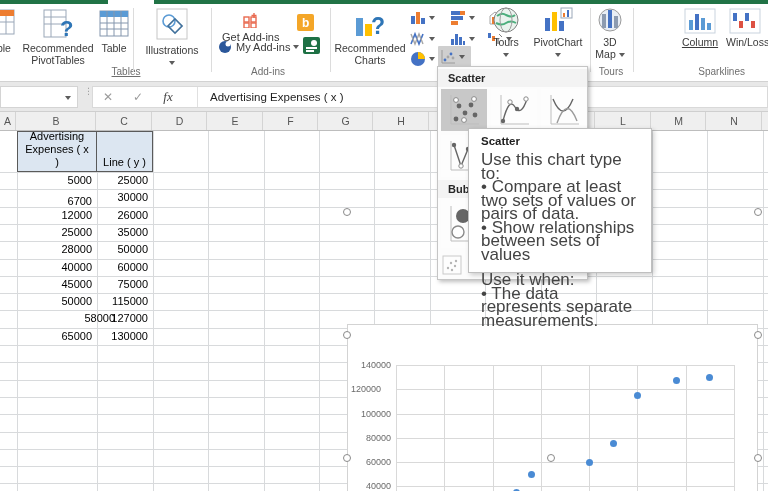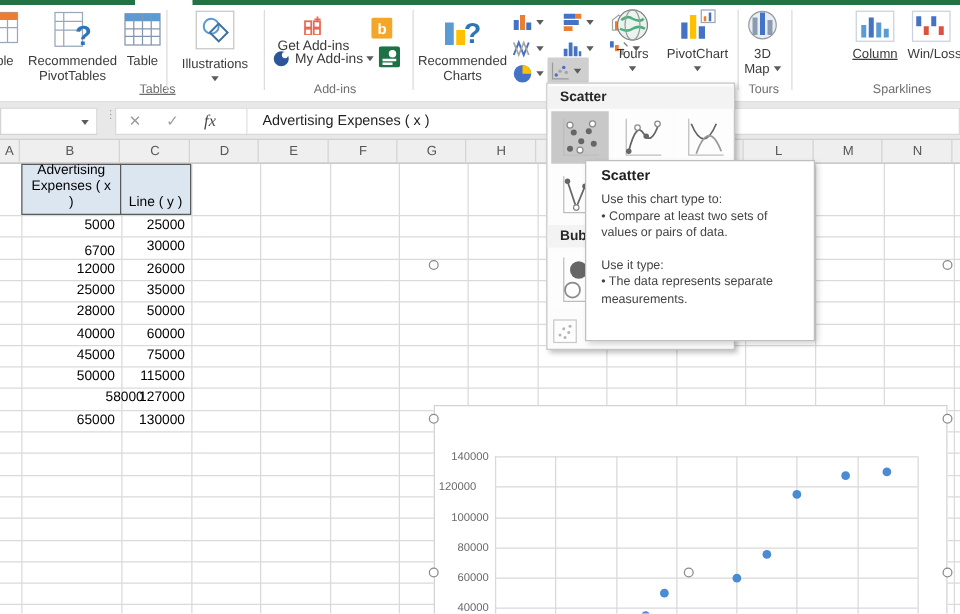--- a/index.html
+++ b/index.html
@@ -52,21 +52,21 @@
 
   
   #menu { left:437px; top:66px; width:151px; height:214px; background:#fcfcfc; border:1px solid #c5c5c5; box-shadow:2px 2px 4px rgba(0,0,0,0.25); z-index:5; }
   .menu-hdr { position:absolute; left:0; width:149px; height:18px; background:#f3f3f3; font-weight:bold; color:#262626; font-size:11px; padding:3px 0 0 10px; }
   .tile { position:absolute; width:46px; height:42px; background:#fdfdfd; display:flex; align-items:center; justify-content:center; }
   .tile.sel { background:#c8c8c8; }
 
   
   #tooltip { left:468px; top:128px; width:184px; height:145px; background:#fff; border:1px solid #bfbfbf; box-shadow:2px 2px 5px rgba(0,0,0,0.2); z-index:6; padding:6px 8px 0 12px; }
   #tooltip .tt-title { font-weight:bold; color:#1f1f1f; font-size:11.5px; margin-bottom:6px; }
-  #tooltip p { color:#444; font-size:10px; line-height:13.5px; }
+  #tooltip p { color:#444; font-size:17px; line-height:13.5px; }
   #tooltip p.gap { height:12px; }
 </style>
 </head>
 <body>
 
 <div id="screen">
 
   <div id="tabstrip" class="abs">
     <div id="tab-notch" class="abs"></div>
   </div>
@@ -489,19 +489,20 @@
           <circle cx="10" cy="15" r="1.2" fill="#b5b5b5"></circle>
         </svg>
     </div>
   </div>
 
   <div id="tooltip" class="abs">
     <div class="tt-title">Scatter</div>
     <div id="tooltip-body">
         <p>Use this chart type to:</p>
         <p>• Compare at least two sets of values or pairs of data.</p>
+        <p>• Show relationships between sets of values</p>
         <p class="gap"></p>
-        <p>Use it type:</p>
+        <p>Use it when:</p>
         <p>• The data represents separate measurements.</p>
       </div>
   </div>
 
 </div>
 
 </body></html>

